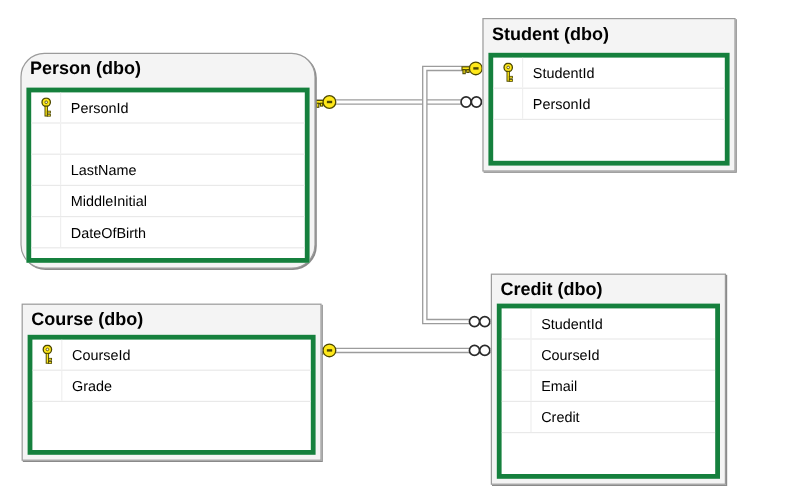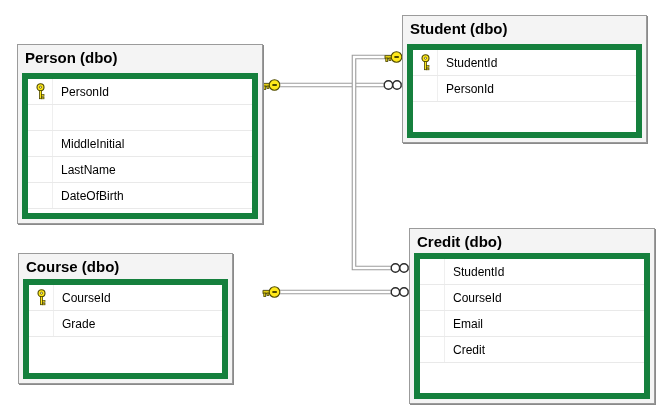--- a/index.html
+++ b/index.html
@@ -10,21 +10,21 @@
   .tbl{
     position:absolute;box-sizing:border-box;background:#f4f4f4;
     border:1px solid #9b9b9b;box-shadow:1px 1px 0 #8a8a8a;
   }
   .tbl-title{
     font-weight:bold;font-size:15px;color:#000;
     padding:4px 0 0 7px;white-space:nowrap;letter-spacing:0;
   }
   .panel{
     position:absolute;left:4px;right:4px;bottom:4px;
-    background:#ffffff;border:6px solid #15803d;overflow:hidden;
+    background:#ffffff;border:4px solid #15803d;overflow:hidden;
   }
   .row{
     height:26px;display:flex;align-items:stretch;
     border-bottom:1px solid #e9e9e9;box-sizing:border-box;
   }
   .cell-icon{
     width:24px;flex:none;border-right:1px solid #efefef;
     display:flex;align-items:center;justify-content:center;
   }
   .cell-name{
@@ -94,86 +94,86 @@
 
     <g transform="translate(263,292)">
         <use href="#sym-key-h"></use>
       </g>
     <g>
       <circle class="inf" cx="395.4" cy="292" r="4.2"></circle>
         <circle class="inf" cx="404" cy="292" r="4.2"></circle>
     </g>
   </svg>
 
-  <div class="tbl" style="left:17px;top:44px;width:246px;height:180px;">
+  <div class="tbl" style="left:17px;top:44px;width:246px;height:180px;border-radius:20px;">
     <div class="tbl-title">Person (dbo)</div>
     <div class="panel" style="top:28px;">
       <div class="row">
         <span class="cell-icon">
           <svg width="13" height="17" viewBox="0 0 13 17">
               <use href="#sym-key-v"></use>
             </svg>
         </span>
         <span class="cell-name">PersonId</span>
       </div>
       <div class="row">
         <span class="cell-icon"></span>
       </div>
       <div class="row">
         <span class="cell-icon"></span>
-        <span class="cell-name">MiddleInitial</span>
+        <span class="cell-name">LastName</span>
       </div>
       <div class="row">
         <span class="cell-icon"></span>
-        <span class="cell-name">LastName</span>
+        <span class="cell-name">MiddleInitial</span>
       </div>
       <div class="row">
         <span class="cell-icon"></span>
         <span class="cell-name">DateOfBirth</span>
       </div>
     </div>
   </div>
 
-  <div class="tbl" style="left:402px;top:15px;width:245px;height:128px;">
+  <div class="tbl" style="left:402px;top:15px;width:211px;height:128px;">
     <div class="tbl-title">Student (dbo)</div>
     <div class="panel" style="top:28px;">
       <div class="row">
         <span class="cell-icon">
           <svg width="13" height="17" viewBox="0 0 13 17">
               <use href="#sym-key-v"></use>
             </svg>
         </span>
         <span class="cell-name">StudentId</span>
       </div>
       <div class="row">
         <span class="cell-icon"></span>
         <span class="cell-name">PersonId</span>
       </div>
     </div>
   </div>
 
-  <div class="tbl" style="left:18px;top:253px;width:215px;height:131px;">
+  <div class="tbl" style="left:18px;top:253px;width:250px;height:131px;">
     <div class="tbl-title">Course (dbo)</div>
     <div class="panel" style="top:25px;">
       <div class="row">
         <span class="cell-icon">
           <svg width="13" height="17" viewBox="0 0 13 17">
               <use href="#sym-key-v"></use>
             </svg>
         </span>
         <span class="cell-name">CourseId</span>
       </div>
       <div class="row">
         <span class="cell-icon"></span>
         <span class="cell-name">Grade</span>
       </div>
     </div>
   </div>
 
-  <div class="tbl" style="left:409px;top:228px;width:246px;height:176px;">
+  <div class="tbl" style="left:409px;top:228px;width:196px;height:176px;">
     <div class="tbl-title">Credit (dbo)</div>
     <div class="panel" style="top:24px;">
       <div class="row">
         <span class="cell-icon"></span>
         <span class="cell-name">StudentId</span>
       </div>
       <div class="row">
         <span class="cell-icon"></span>
         <span class="cell-name">CourseId</span>
       </div>

